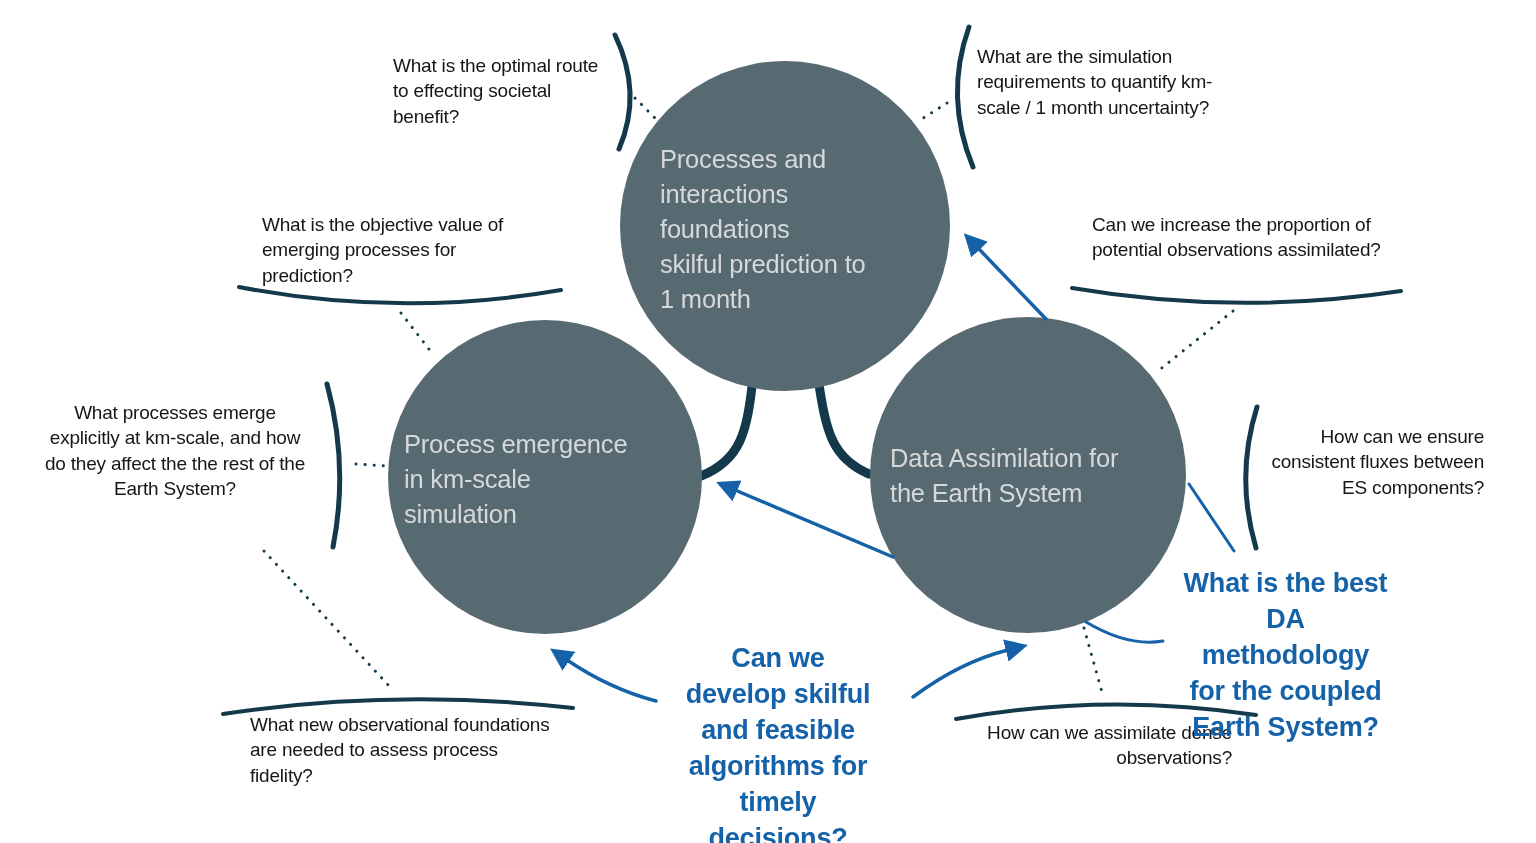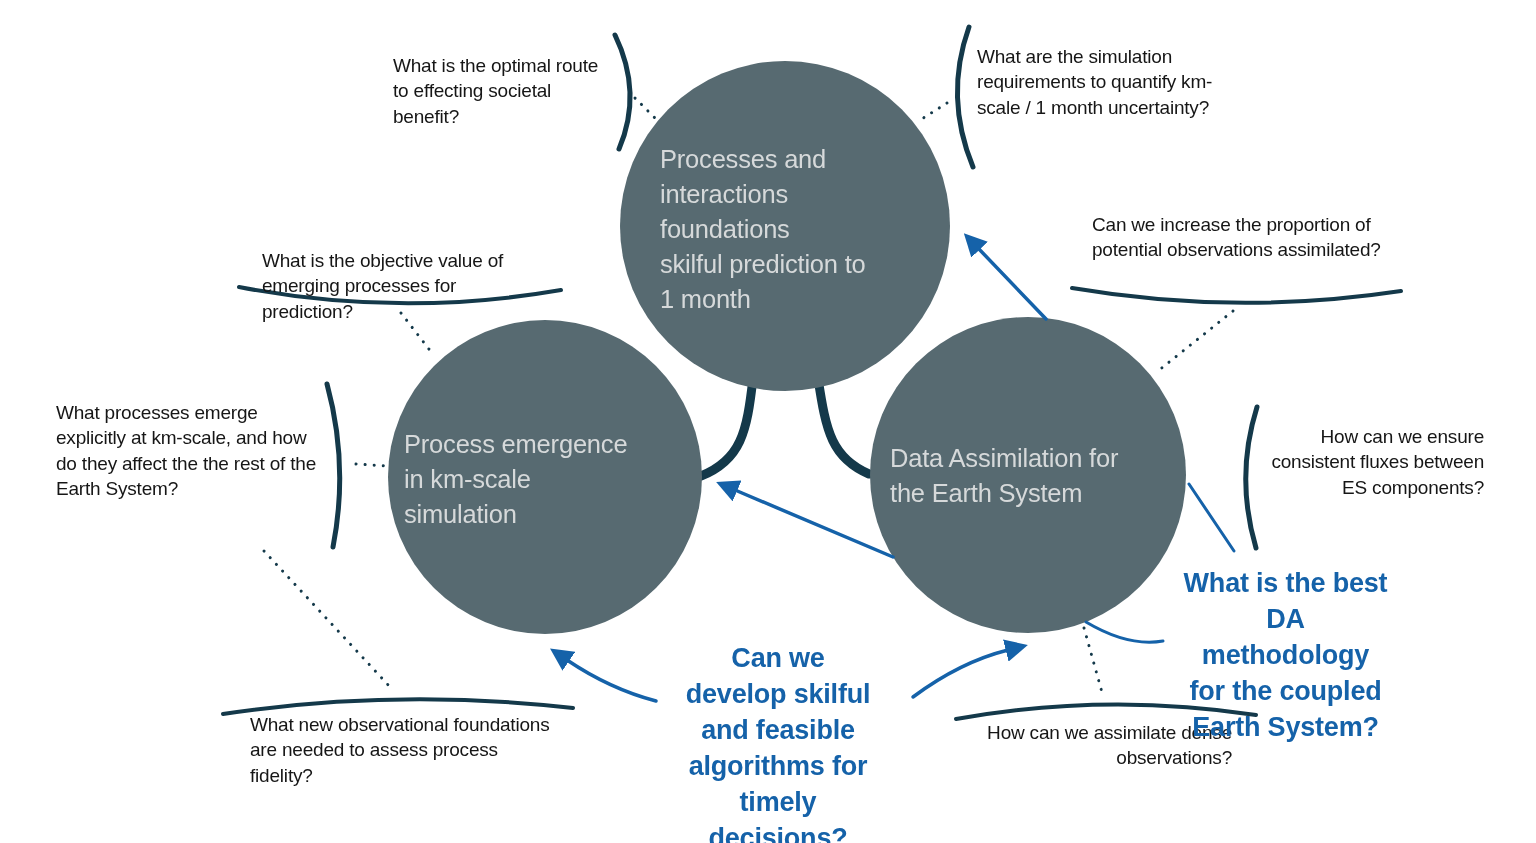--- a/index.html
+++ b/index.html
@@ -95,23 +95,23 @@
     <div>Data Assimilation for</div>
     <div>the Earth System</div>
   </div>
 
   <div class="q" style="left:393px;top:53px;width:220px;">What is the optimal route to effecting societal benefit?</div>
 
   <div class="q" style="left:977px;top:44px;width:275px;">What are the simulation requirements to quantify km-scale / 1 month uncertainty?</div>
 
   <div class="q" style="left:1092px;top:212px;width:295px;">Can we increase the proportion of potential observations assimilated?</div>
 
-  <div class="q" style="left:262px;top:212px;width:255px;margin-top:36px;">What is the objective value of emerging processes for prediction?</div>
+  <div class="q" style="left:262px;top:212px;width:255px;">What is the objective value of emerging processes for prediction?</div>
 
-  <div class="q" style="left:56px;top:400px;width:270px;">What processes emerge explicitly at km-scale, and how do they affect the the rest of the Earth System?</div>
+  <div class="q" style="left:40px;top:400px;width:270px;text-align:center;">What processes emerge explicitly at km-scale, and how do they affect the the rest of the Earth System?</div>
 
   <div class="q" style="left:1264px;top:424px;width:220px;text-align:right;">How can we ensure consistent fluxes between ES components?</div>
 
   <div class="q" style="left:250px;top:712px;width:305px;">What new observational foundations are needed to assess process fidelity?</div>
 
   <div class="q" style="left:977px;top:720px;width:255px;text-align:right;">How can we assimilate dense observations?</div>
 
   <div class="q bq" style="left:1183px;top:566px;width:205px;">What is the best DA methodology for the coupled Earth System?</div>
 
   <div class="q bq" style="left:678px;top:641px;width:200px;">Can we develop skilful and feasible algorithms for timely decisions?</div>

